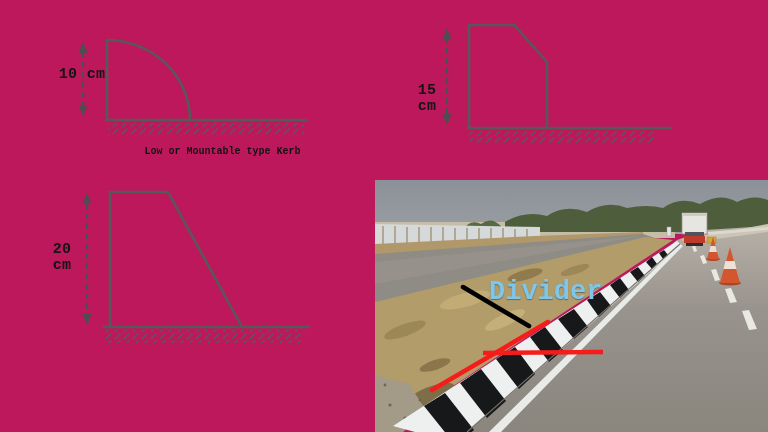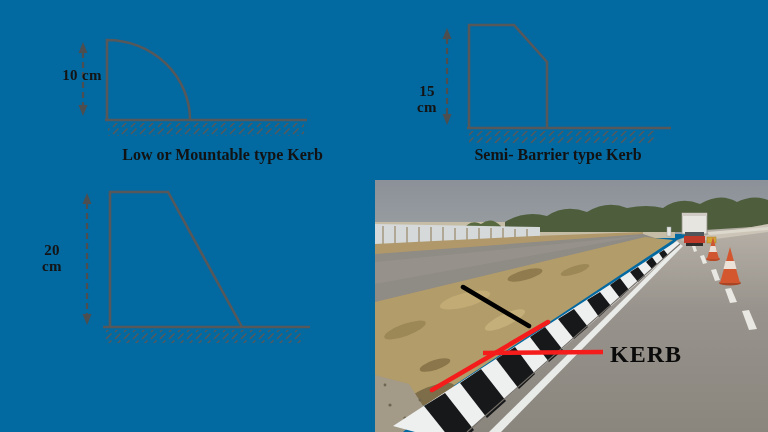--- a/index.html
+++ b/index.html
@@ -1,26 +1,26 @@
 <!DOCTYPE html>
 <html><head>
 <meta charset="utf-8">
 <style>
   html,body{margin:0;padding:0;background:#ffffff;}
   .canvas{
-    position:relative;width:768px;height:432px;background:#0369a1;overflow:hidden;
-    font-family:Liberation Serif, serif;color:#141414;
+    position:relative;width:768px;height:432px;background:#be185d;overflow:hidden;
+    font-family:Liberation Mono, monospace;color:#141414;
   }
   .abs{position:absolute;}
   .dim-label{
     position:absolute;font-weight:bold;font-size:15px;line-height:16px;
     text-align:center;color:#141414;letter-spacing:0.3px;
   }
   .caption{
-    position:absolute;font-weight:bold;font-size:16px;text-align:center;color:#121212;
+    position:absolute;font-weight:bold;font-size:10px;text-align:center;color:#121212;
   }
   .photo{position:absolute;left:375px;top:180px;width:393px;height:252px;margin:0;overflow:hidden;}
   .photo svg{display:block;}
   .photo-label{position:absolute;font-weight:bold;white-space:nowrap;}
   .label-divider{
     left:114px;top:97px;font-size:27px;color:#7fc6e9;
     text-shadow:0 1px 1px rgba(25,45,65,0.45);
   }
   .label-kerb{
     left:235px;top:161px;font-size:24px;color:#0a0a0a;letter-spacing:1px;
@@ -63,38 +63,37 @@
       <path d="M52 107 L47.5 96 L56.5 96 Z" stroke="none"></path>
     </g>
     <polyline points="74,110 74,7 119,7 152,44 152,110" fill="none" stroke="#57585a" stroke-width="2.6"></polyline>
     <line x1="72" y1="110" x2="276" y2="110" stroke="#57585a" stroke-width="2.4"></line>
     <rect x="74" y="113" width="186" height="12" fill="url(#h2)"></rect>
   </svg>
   <div class="dim-label" style="left:408px;top:55px;width:38px;margin-top:28px;">
     <span style="display:block">15</span>
     <span style="display:block">cm</span>
   </div>
-  <div class="caption" style="left:430px;top:146px;width:256px;">Semi- Barrier type Kerb</div>
 
   <svg class="abs" style="left:42px;top:186px;" width="280" height="162" viewBox="0 0 280 162">
     <defs>
       <pattern id="h3" width="9" height="7" patternUnits="userSpaceOnUse">
         <line x1="1" y1="6" x2="6.5" y2="0.5" stroke="#57585a" stroke-width="1.5"></line>
       </pattern>
     </defs>
     <g stroke="#4d4e50" fill="#4d4e50">
       <line x1="45" y1="17" x2="45" y2="129" stroke-width="2.2" stroke-dasharray="6 4" fill="none"></line>
       <path d="M45 7 L40.5 18 L49.5 18 Z" stroke="none"></path>
       <path d="M45 139 L40.5 128 L49.5 128 Z" stroke="none"></path>
     </g>
     <polyline points="68,141 68,6 126,6 200,141" fill="none" stroke="#57585a" stroke-width="2.6"></polyline>
     <line x1="61" y1="141" x2="268" y2="141" stroke="#57585a" stroke-width="2.4"></line>
     <rect x="64" y="144" width="198" height="13" fill="url(#h3)"></rect>
   </svg>
-  <div class="dim-label" style="left:34px;top:242px;width:36px;">
+  <div class="dim-label" style="left:44px;top:242px;width:36px;">
     <span style="display:block">20</span>
     <span style="display:block">cm</span>
   </div>
 
   <figure class="photo">
     <svg width="393" height="252" viewBox="0 0 393 252">
       <defs>
         <linearGradient id="skyG" x1="0" y1="0" x2="0" y2="1">
           <stop offset="0" stop-color="#8c9199"></stop>
             <stop offset="1" stop-color="#999ea2"></stop>
@@ -200,16 +199,16 @@
         <polygon points="255,92 263,87 270,96 263,102"></polygon>
         <polygon points="271,82 277,77 282,84 277,89"></polygon>
         <polygon points="284,73 289,70 293,75 288,79"></polygon>
       </g>
       <line x1="92" y1="252" x2="305" y2="64" stroke="#75706a" stroke-width="1.2"></line>
 
       <line x1="88" y1="107" x2="154" y2="146" stroke="#000000" stroke-width="4.5" stroke-linecap="round"></line>
       <line x1="57" y1="210" x2="173" y2="142" stroke="#f51c1c" stroke-width="4.5" stroke-linecap="round"></line>
       <line x1="108" y1="173" x2="228" y2="172" stroke="#f51c1c" stroke-width="4.5" stroke-linecap="butt"></line>
     </svg>
-    <div class="photo-label label-kerb">KERB</div>
+    <div class="photo-label label-divider">Divider</div>
   </figure>
 
 </div>
 
 </body></html>

